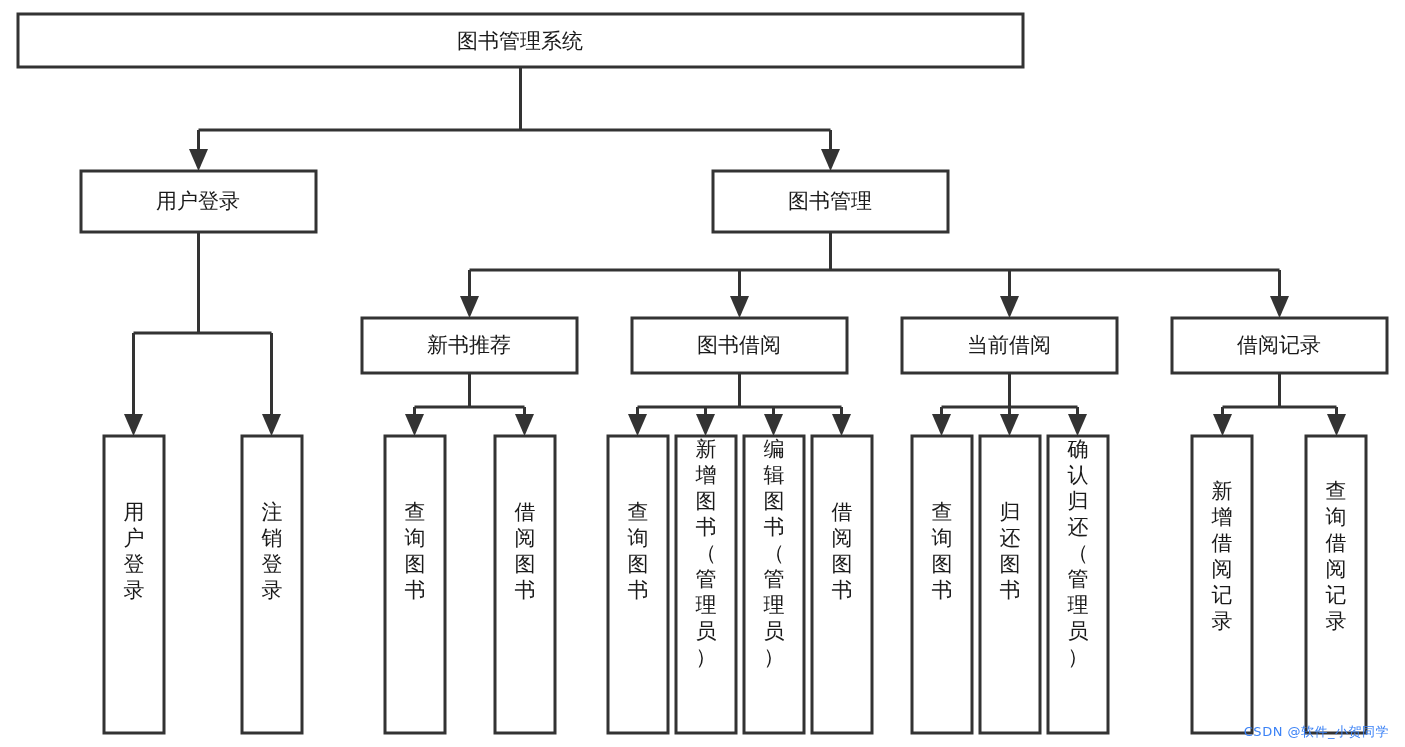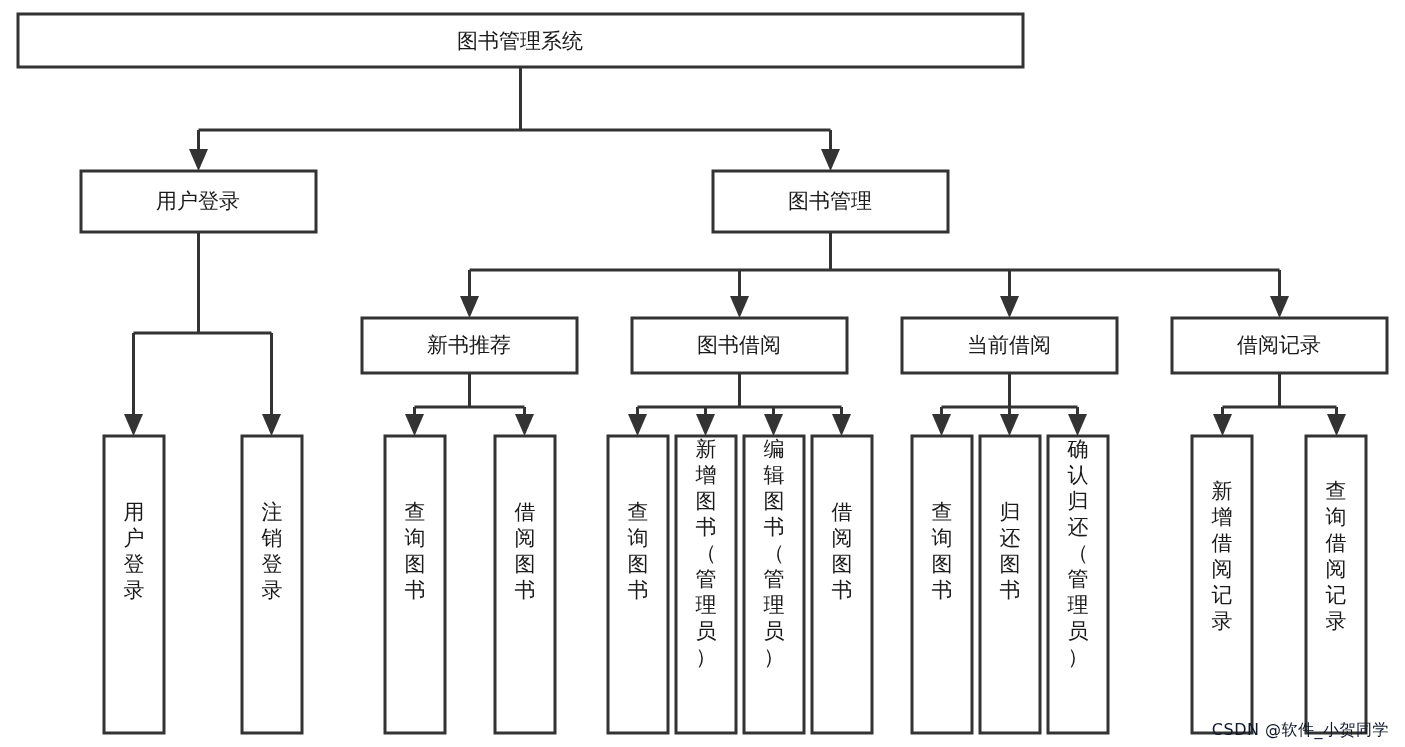--- a/index.html
+++ b/index.html
@@ -53,22 +53,22 @@
     font-size: 21px;
     fill: #1a1a1a;
     text-anchor: middle;
     white-space: pre;
   }
   .watermark {
     position: absolute;
     right: 16px;
     bottom: 6px;
     font-family: "DejaVu Sans", "Liberation Sans", sans-serif;
-    font-size: 16px;
-    color: #0f172a;
+    font-size: 13px;
+    color: #3b82f6;
     letter-spacing: 0.5px;
     user-select: none;
     pointer-events: none;
   }
 </style>
 </head>
 <body>
 
 <div id="diagram-root">
 

